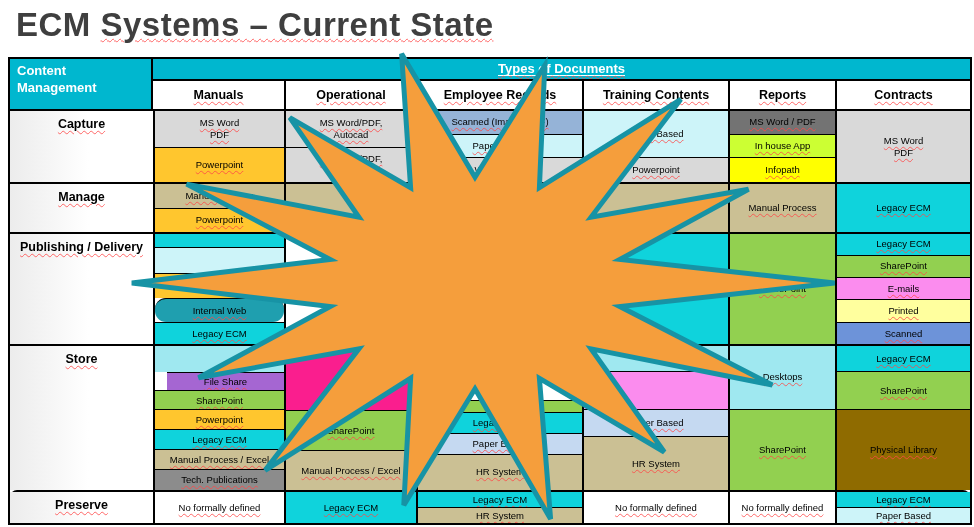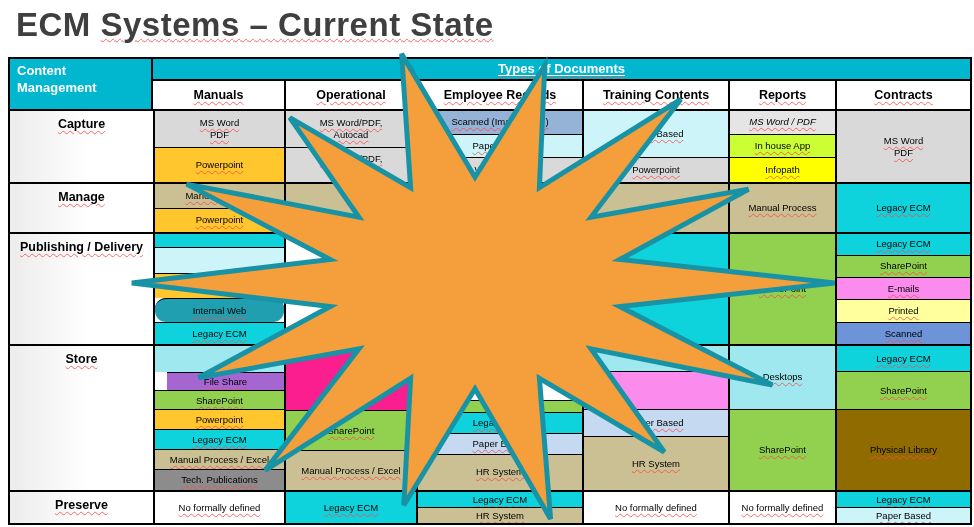--- a/index.html
+++ b/index.html
@@ -97,21 +97,21 @@
           <div class="col" style="width: 166px;">
             <div class="cell" style="flex-grow: 24; background: rgb(149, 179, 215);"><span class="sq">Scanned (Image, PDF)</span></div>
             <div class="cell" style="flex-grow: 24; background: rgb(205, 244, 249);"><span class="sq">Paper Based</span></div>
             <div class="cell" style="flex-grow: 25; background: rgb(217, 217, 217);"><span class="sq">Word, Excel</span></div>
           </div>
           <div class="col" style="width: 146px;">
             <div class="cell" style="flex-grow: 48; background: rgb(205, 244, 249);"><span class="sq">Paper Based</span></div>
             <div class="cell" style="flex-grow: 25; background: rgb(217, 217, 217);"><span class="sq">Powerpoint</span></div>
           </div>
           <div class="col" style="width: 107px;">
-            <div class="cell" style="flex-grow: 24; background: #e5e5e5; font-style: italic;"><span class="sq">MS Word / PDF</span></div>
+            <div class="cell" style="flex-grow: 24; background: #737373;"><span class="sq">MS Word / PDF</span></div>
             <div class="cell" style="flex-grow: 24; background: rgb(204, 255, 51);"><span class="sq">In house App</span></div>
             <div class="cell" style="flex-grow: 25; background: rgb(255, 255, 0); text-align: right;"><span class="sq">Infopath</span></div>
           </div>
           <div class="col" style="width: 139px; flex: 1 1 0%;">
             <div class="cell" style="flex-grow: 73; background: rgb(217, 217, 217);"><span class="sq">MS Word
 PDF</span></div>
           </div>
         </div>
         <div class="trow" style="height: 50px;">
           <div class="rlabel">
@@ -202,21 +202,21 @@
           <div class="col" style="width: 107px;">
             <div class="cell" style="flex-grow: 64; background: rgb(159, 232, 240);"><span class="sq">Desktops</span></div>
             <div class="cell" style="flex-grow: 82; background: rgb(146, 208, 80);"><span class="sq">SharePoint</span></div>
           </div>
           <div class="col" style="width: 139px; flex: 1 1 0%;">
             <div class="cell" style="flex-grow: 26; background: rgb(15, 211, 220);"><span class="sq">Legacy ECM</span></div>
             <div class="cell" style="flex-grow: 38; background: rgb(146, 208, 80);"><span class="sq">SharePoint</span></div>
             <div class="cell" style="flex-grow: 82; background: rgb(143, 107, 0);"><span class="sq">Physical Library</span></div>
           </div>
         </div>
-        <div class="trow" style="height: 37px; flex: 1 1 0%;">
+        <div class="trow" style="height: 37px; flex: 1 1 0%; border-radius: 7px;">
           <div class="rlabel">
             <span class="sq">Preserve</span>
           </div>
           <div class="col" style="width: 131px;">
             <div class="cell" style="flex-grow: 37; background: rgb(255, 255, 255);"><span class="sq">No formally defined</span></div>
           </div>
           <div class="col" style="width: 132px;">
             <div class="cell" style="flex-grow: 37; background: rgb(15, 211, 220);"><span class="sq">Legacy ECM</span></div>
           </div>
           <div class="col" style="width: 166px;">

